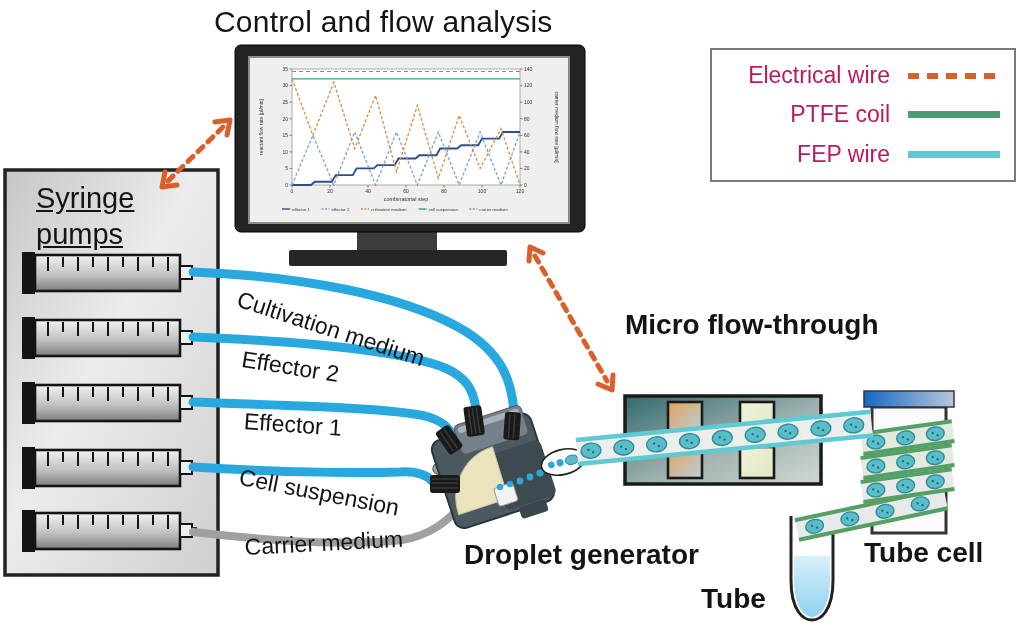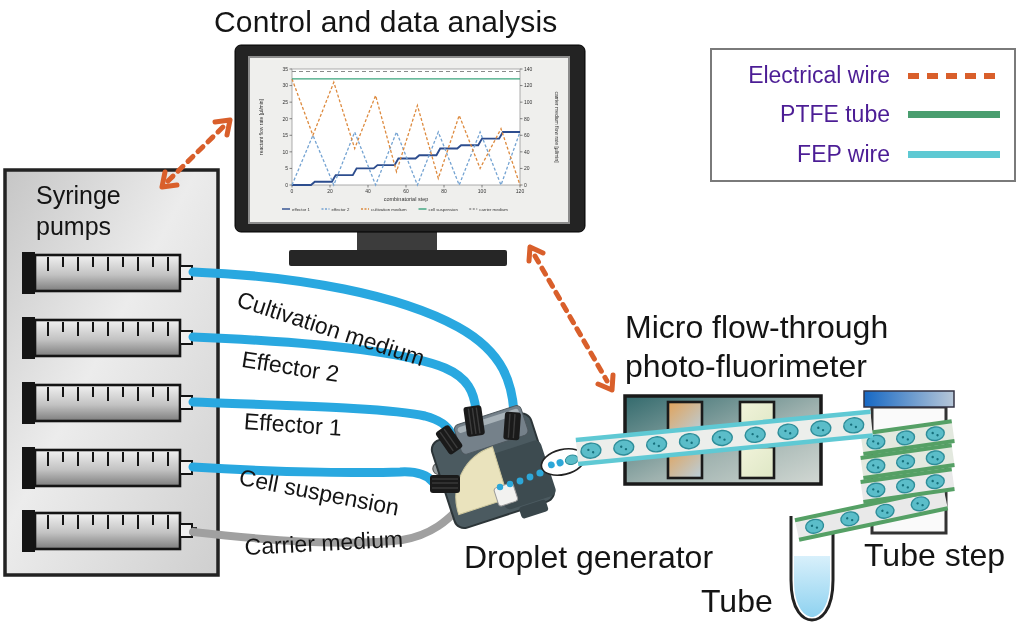--- a/index.html
+++ b/index.html
@@ -1,28 +1,28 @@
 <!DOCTYPE html>
 <html><head>
 <meta charset="utf-8">
 <style>
   html,body{margin:0;padding:0;background:#fff;}
   #canvas{position:relative;width:1024px;height:626px;background:#ffffff;overflow:hidden;
           font-family:"Liberation Sans",sans-serif;color:#111;}
   #diagram{position:absolute;left:0;top:0;}
   .label{position:absolute;white-space:nowrap;color:#141414;transform-origin:left top;}
   .title{font-size:30px;font-weight:500;letter-spacing:.2px;}
-  .device-label{font-size:32px;font-weight:400;line-height:1.22;}
+  .device-label{font-size:28px;font-weight:700;line-height:1.22;}
   .tube-label{font-size:23px;font-weight:500;}
-  .box-title{font-size:25px;font-weight:500;line-height:1.25;}
+  .box-title{font-size:29px;font-weight:500;line-height:1.25;text-decoration:underline;}
   .legend-box{position:absolute;left:710px;top:48px;width:306px;height:134px;background:#fff;
               border:2px solid #7a7a7a;box-sizing:border-box;display:flex;flex-direction:column;
               justify-content:space-around;padding:6px 14px;}
   .legend-row{display:flex;align-items:center;justify-content:flex-end;gap:18px;}
-  .legend-label{font-size:23px;font-weight:500;color:#4c1d95;}
+  .legend-label{font-size:23px;font-weight:500;color:#be185d;}
   .legend-swatch{width:92px;height:7px;flex:0 0 92px;}
 </style>
 </head>
 <body>
 
 <div id="canvas">
 
   <svg id="diagram" width="1024" height="626" viewBox="0 0 1024 626">
     <defs>
       <linearGradient id="boxGrad" x1="0" y1="0" x2="1" y2="1">
@@ -358,51 +358,50 @@
         <path d="M 162 187 L 177 185 M 162 187 L 165 172"></path>
       </g>
       <g>
         <path d="M 535 256 L 607 381" stroke-dasharray="7 7"></path>
         <path d="M 530 247 L 543 253 M 530 247 L 529 261"></path>
         <path d="M 612 390 L 598 384 M 612 390 L 613 375"></path>
       </g>
     </g>
   </svg>
 
-  <div class="label title" style="left:214px;top:5px;">Control and data analysis</div>
+  <div class="label title" style="left:214px;top:5px;">Control and flow analysis</div>
 
   <div class="label box-title" style="left:36px;top:180px;">
     <div style="width:150px;white-space:normal;">Syringe pumps</div>
   </div>
 
   <div class="label tube-label" style="left:242px;top:286px;transform:rotate(18deg);">Cultivation medium</div>
   <div class="label tube-label" style="left:244px;top:346px;transform:rotate(9deg);">Effector 2</div>
   <div class="label tube-label" style="left:245px;top:408px;transform:rotate(4deg);">Effector 1</div>
   <div class="label tube-label" style="left:242px;top:464px;transform:rotate(11deg);">Cell suspension</div>
   <div class="label tube-label" style="left:244px;top:534px;transform:rotate(-3deg);">Carrier medium</div>
 
   <div class="label device-label" style="left:625px;top:308px;">
     <div>Micro flow-through</div>
-    <div>photo-fluorimeter</div>
   </div>
 
   <div class="label device-label" style="left:464px;top:538px;text-align:right;">Droplet generator</div>
   <div class="label device-label" style="left:701px;top:582px;">Tube</div>
 
   <div class="label device-label" style="left:864px;top:536px;">
-    <div>Tube step</div>
+    <div>Tube cell</div>
   </div>
 
   <div class="legend-box">
     <div class="legend-row">
       <span class="legend-label">Electrical wire</span>
       <span class="legend-swatch" style="height: 6px; background: repeating-linear-gradient(90deg, rgb(217, 95, 43) 0px, rgb(217, 95, 43) 11px, transparent 11px, transparent 19px);"></span>
     </div>
     <div class="legend-row">
-      <span class="legend-label">PTFE tube</span>
+      <span class="legend-label">PTFE coil</span>
       <span class="legend-swatch" style="background: rgb(74, 158, 111);"></span>
     </div>
     <div class="legend-row">
       <span class="legend-label">FEP wire</span>
       <span class="legend-swatch" style="background: rgb(94, 201, 211);"></span>
     </div>
   </div>
 
 </div>
 

